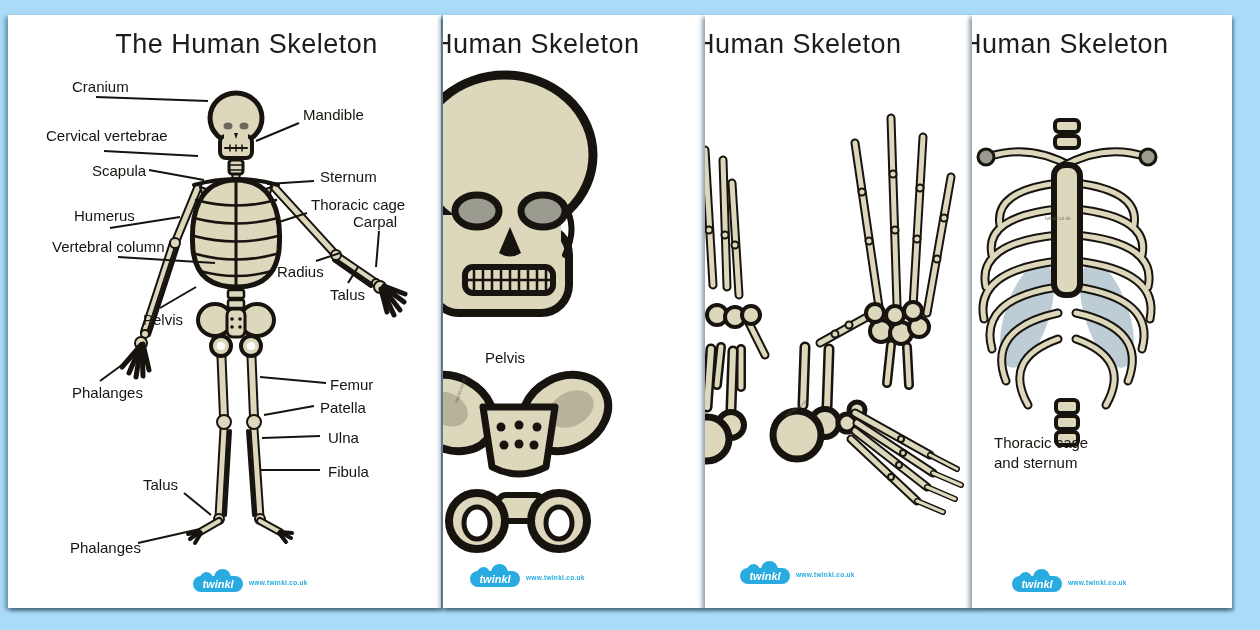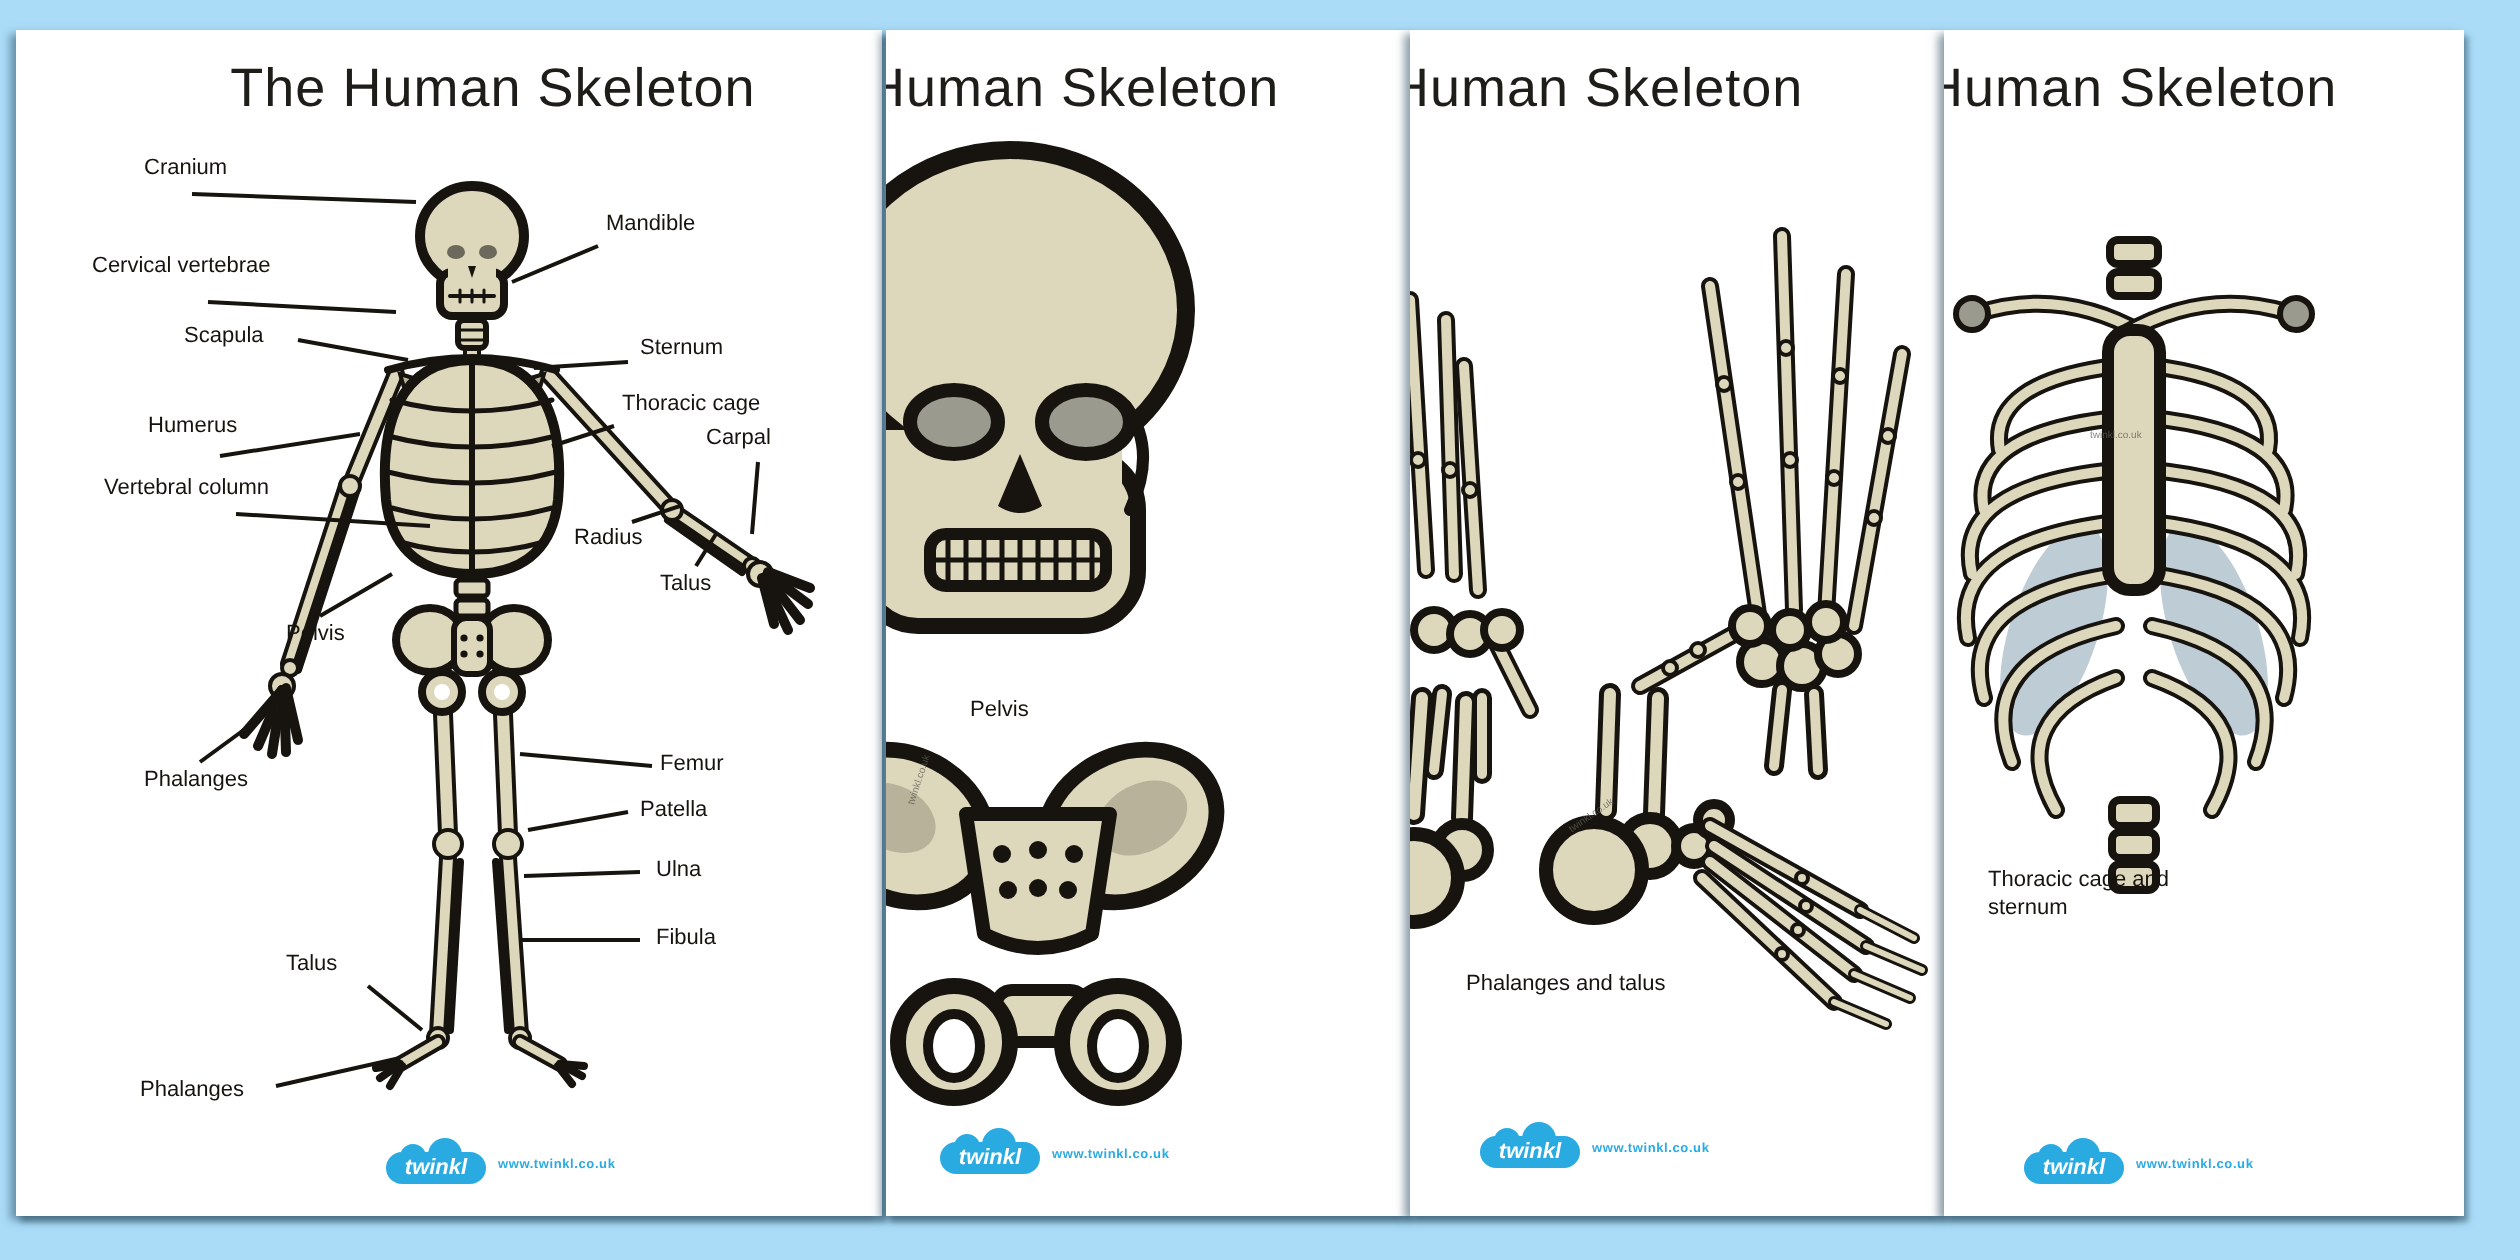--- a/index.html
+++ b/index.html
@@ -7,21 +7,21 @@
        font-family:"Liberation Sans",sans-serif;color:#17140f}
   .page{position:absolute;top:15px;height:593px;background:#fff;overflow:hidden;
         box-shadow:-3px 2px 4px rgba(43,76,98,.5),2px 3px 3px rgba(43,76,98,.55)}
   #page1{left:8px;width:433px;z-index:1}
   #page2{left:443px;width:262px;z-index:2}
   #page3{left:705px;width:267px;z-index:3}
   #page4{left:972px;width:260px;z-index:4}
   .title{position:absolute;top:14px;font-size:27px;letter-spacing:.5px;color:#1f1d1a;white-space:nowrap}
   #page1 .title{left:0;width:100%;text-align:center;padding-left:44px;box-sizing:border-box}
   .cut-title{left:-10px}
-  .lbl{position:absolute;font-size:11px;line-height:1.3;color:#17140f}
+  .lbl{position:absolute;font-size:15px;line-height:1.3;color:#17140f}
   svg.art{position:absolute;left:0;top:0}
   .ol{stroke:#17140f;fill:none;stroke-linecap:round;stroke-linejoin:round}
   .bl{stroke:#ddd7bc;fill:none;stroke-linecap:round}
   .bf{fill:#ddd7bc;stroke:#17140f;stroke-linejoin:round}
   .sh{fill:#b9b29a}
   .jt{fill:#ddd7bc;stroke:#17140f;stroke-width:2}
   .ld{stroke:#17140f;stroke-width:2;fill:none}
   .ribout{stroke:#17140f;stroke-width:9;stroke-linecap:round;fill:none}
   .ribin{stroke:#ddd7bc;stroke-width:5;stroke-linecap:round;fill:none}
   .footer{position:absolute;display:flex;align-items:center;gap:6px}
@@ -174,21 +174,21 @@
 
   <span class="lbl" style="left:64px;top:62px">Cranium</span>
   <span class="lbl" style="left:295px;top:90px">Mandible</span>
   <span class="lbl" style="left:38px;top:111px">Cervical vertebrae</span>
   <span class="lbl" style="left:84px;top:146px">Scapula</span>
   <span class="lbl" style="left:312px;top:152px">Sternum</span>
   <span class="lbl" style="left:303px;top:180px">Thoracic cage</span>
   <span class="lbl" style="left:345px;top:197px">Carpal</span>
   <span class="lbl" style="left:66px;top:191px">Humerus</span>
   <span class="lbl" style="left:44px;top:222px">Vertebral column</span>
-  <span class="lbl" style="left:279px;top:247px">Radius</span>
+  <span class="lbl" style="left:269px;top:247px">Radius</span>
   <span class="lbl" style="left:322px;top:270px">Talus</span>
   <span class="lbl" style="left:135px;top:295px">Pelvis</span>
   <span class="lbl" style="left:64px;top:368px">Phalanges</span>
   <span class="lbl" style="left:322px;top:360px">Femur</span>
   <span class="lbl" style="left:312px;top:383px">Patella</span>
   <span class="lbl" style="left:320px;top:413px">Ulna</span>
   <span class="lbl" style="left:320px;top:447px">Fibula</span>
   <span class="lbl" style="left:135px;top:460px">Talus</span>
   <span class="lbl" style="left:62px;top:523px">Phalanges</span>
 
@@ -350,21 +350,20 @@
         <line class="bl" x1="222" y1="472" x2="250" y2="484" stroke-width="3"></line>
       <line class="ol" x1="212" y1="486" x2="238" y2="497" stroke-width="6"></line>
         <line class="bl" x1="212" y1="486" x2="238" y2="497" stroke-width="3"></line>
       <circle class="jt" cx="196" cy="424" r="3"></circle>
         <circle class="jt" cx="198" cy="438" r="3"></circle>
         <circle class="jt" cx="194" cy="450" r="3"></circle>
         <circle class="jt" cx="186" cy="462" r="3"></circle>
     </g>
   </svg>
 
-  <span class="lbl" style="left:28px;top:470px;width:115px">Phalanges and talus</span>
   <span class="watermark" style="left:78px;top:390px;transform:rotate(-35deg)">twinkl.co.uk</span>
 
   <div class="footer" style="left:35px;top:548px">
     <div class="cloud">
       <div class="cloud-b1"></div>
         <div class="cloud-b2"></div>
         <div class="cloud-body"></div>
       <div class="cloud-text">twinkl</div>
     </div>
     <span class="url">www.twinkl.co.uk</span>

